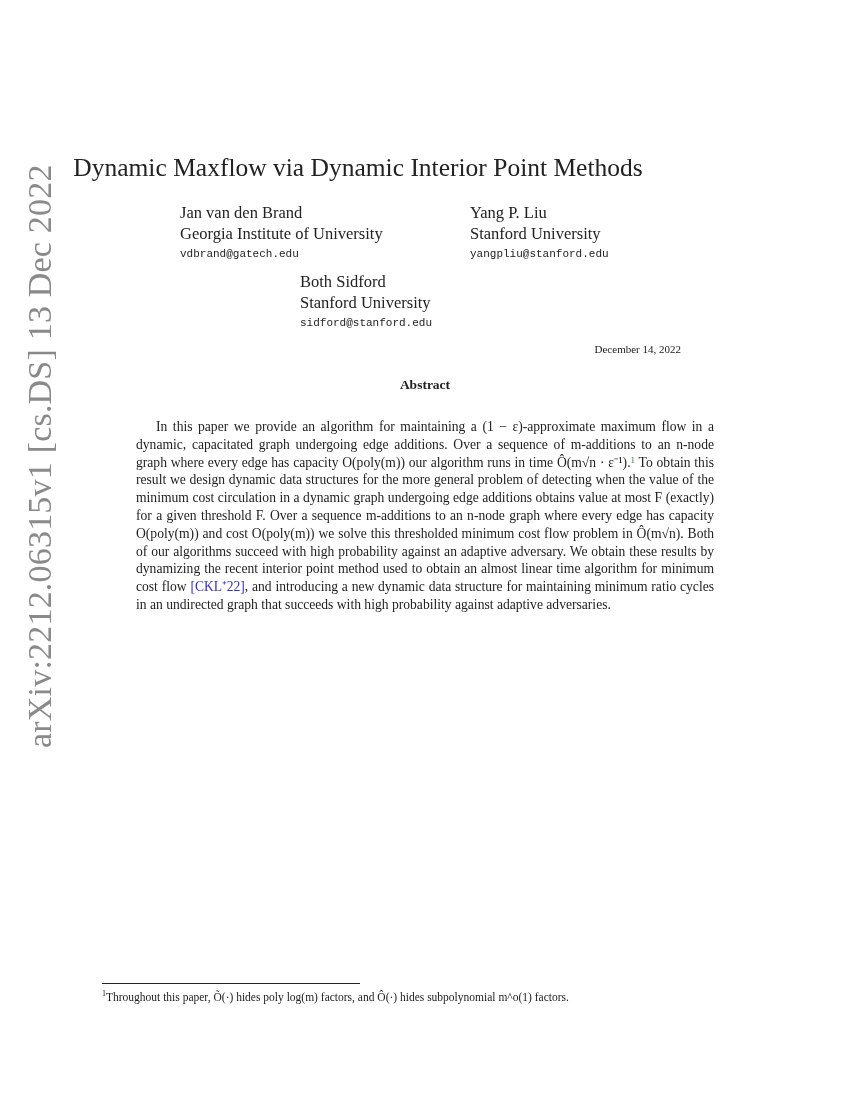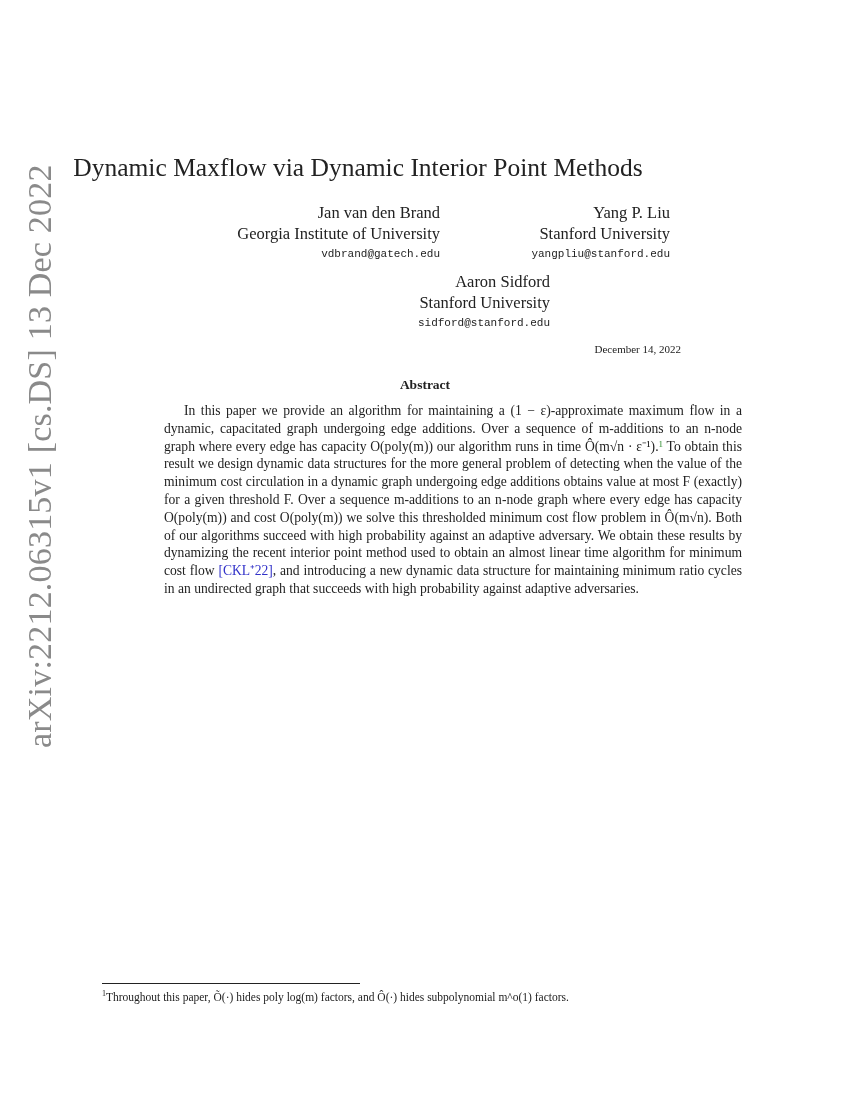--- a/index.html
+++ b/index.html
@@ -4,33 +4,33 @@
 <style>
   html, body { margin:0; padding:0; background:#ffffff; }
   body { width:850px; height:1100px; position:relative; overflow:hidden;
          font-family:"DejaVu Serif","Liberation Serif",serif; color:#1a1a1a; }
   .side-stamp { position:absolute; left:20px; top:748px; width:490px; height:40px;
     transform-origin:0 0; transform:rotate(-90deg);
     font-family:"Liberation Serif","DejaVu Serif",serif; font-size:34px; color:#8a8a8a;
     white-space:nowrap; line-height:40px; letter-spacing:0.2px; }
   .title { position:absolute; top:153px; left:0; width:716px; text-align:center;
     font-family:"Liberation Serif",serif; font-size:25.5px; color:#222; }
-  .author { position:absolute; text-align:right; font-family:"Liberation Serif",serif;
+  .author { position:absolute; text-align:left; font-family:"Liberation Serif",serif;
     font-size:16.5px; line-height:20.5px; color:#222; }
   .author .email { font-family:"Liberation Mono","DejaVu Sans Mono",monospace; font-size:11px; }
   .a1 { top:203px; left:180px; width:260px; }
   .a2 { top:203px; left:470px; width:200px; }
   .a3 { top:272px; left:300px; width:250px; }
   .date { position:absolute; top:343px; left:0; width:681px; text-align:right;
     font-family:"Liberation Serif",serif; font-size:11px; color:#222; }
   .abs-title { position:absolute; top:377px; left:0; width:850px; text-align:center;
     font-family:"Liberation Serif",serif; font-weight:bold; font-size:13.5px; color:#222; }
-  .abstract { position:absolute; top:402px; left:136px; width:578px;
+  .abstract { position:absolute; top:418px; left:136px; width:578px;
     font-family:"Liberation Serif",serif; font-size:13.6px; line-height:17.8px;
-    text-align:justify; color:#222; text-indent:20px;margin-left:28px; }
+    text-align:justify; color:#222; text-indent:20px; }
   .cite { color:#3030c8; }
   .fnmark { font-size:9px; vertical-align:top; position:relative; top:-2px; color:#2a8a2a; }
   .rule { position:absolute; top:983px; left:102px; width:258px; height:1px; background:#222; }
   .footnote { position:absolute; top:989px; left:102px; width:640px;
     font-family:"Liberation Serif",serif; font-size:11.5px; color:#222; white-space:nowrap; }
   .footnote sup { font-size:8px; }
 </style>
 </head>
 <body>
 
@@ -42,21 +42,21 @@
   <div>Jan van den Brand</div>
   <div>Georgia Institute of University</div>
   <div class="email">vdbrand@gatech.edu</div>
 </div>
 <div class="author a2">
   <div>Yang P. Liu</div>
   <div>Stanford University</div>
   <div class="email">yangpliu@stanford.edu</div>
 </div>
 <div class="author a3">
-  <div>Aaron Sidford</div>
+  <div>Both Sidford</div>
   <div>Stanford University</div>
   <div class="email">sidford@stanford.edu</div>
 </div>
 
 <div class="date">December 14, 2022</div>
 
 <div class="abs-title">Abstract</div>
 
 <div class="abstract"><span>In this paper we provide an algorithm for maintaining a (1 − ε)-approximate maximum flow in a dynamic, capacitated graph undergoing edge additions. Over a sequence of m-additions to an n-node graph where every edge has capacity O(poly(m)) our algorithm runs in time Ô(m√n · ε⁻¹).</span><span class="fnmark">1</span><span> To obtain this result we design dynamic data structures for the more general problem of detecting when the value of the minimum cost circulation in a dynamic graph undergoing edge additions obtains value at most F (exactly) for a given threshold F. Over a sequence m-additions to an n-node graph where every edge has capacity O(poly(m)) and cost O(poly(m)) we solve this thresholded minimum cost flow problem in Ô(m√n). Both of our algorithms succeed with high probability against an adaptive adversary. We obtain these results by dynamizing the recent interior point method used to obtain an almost linear time algorithm for minimum cost flow </span><span class="cite">[CKL⁺22]</span><span>, and introducing a new dynamic data structure for maintaining minimum ratio cycles in an undirected graph that succeeds with high probability against adaptive adversaries.</span></div>
 

